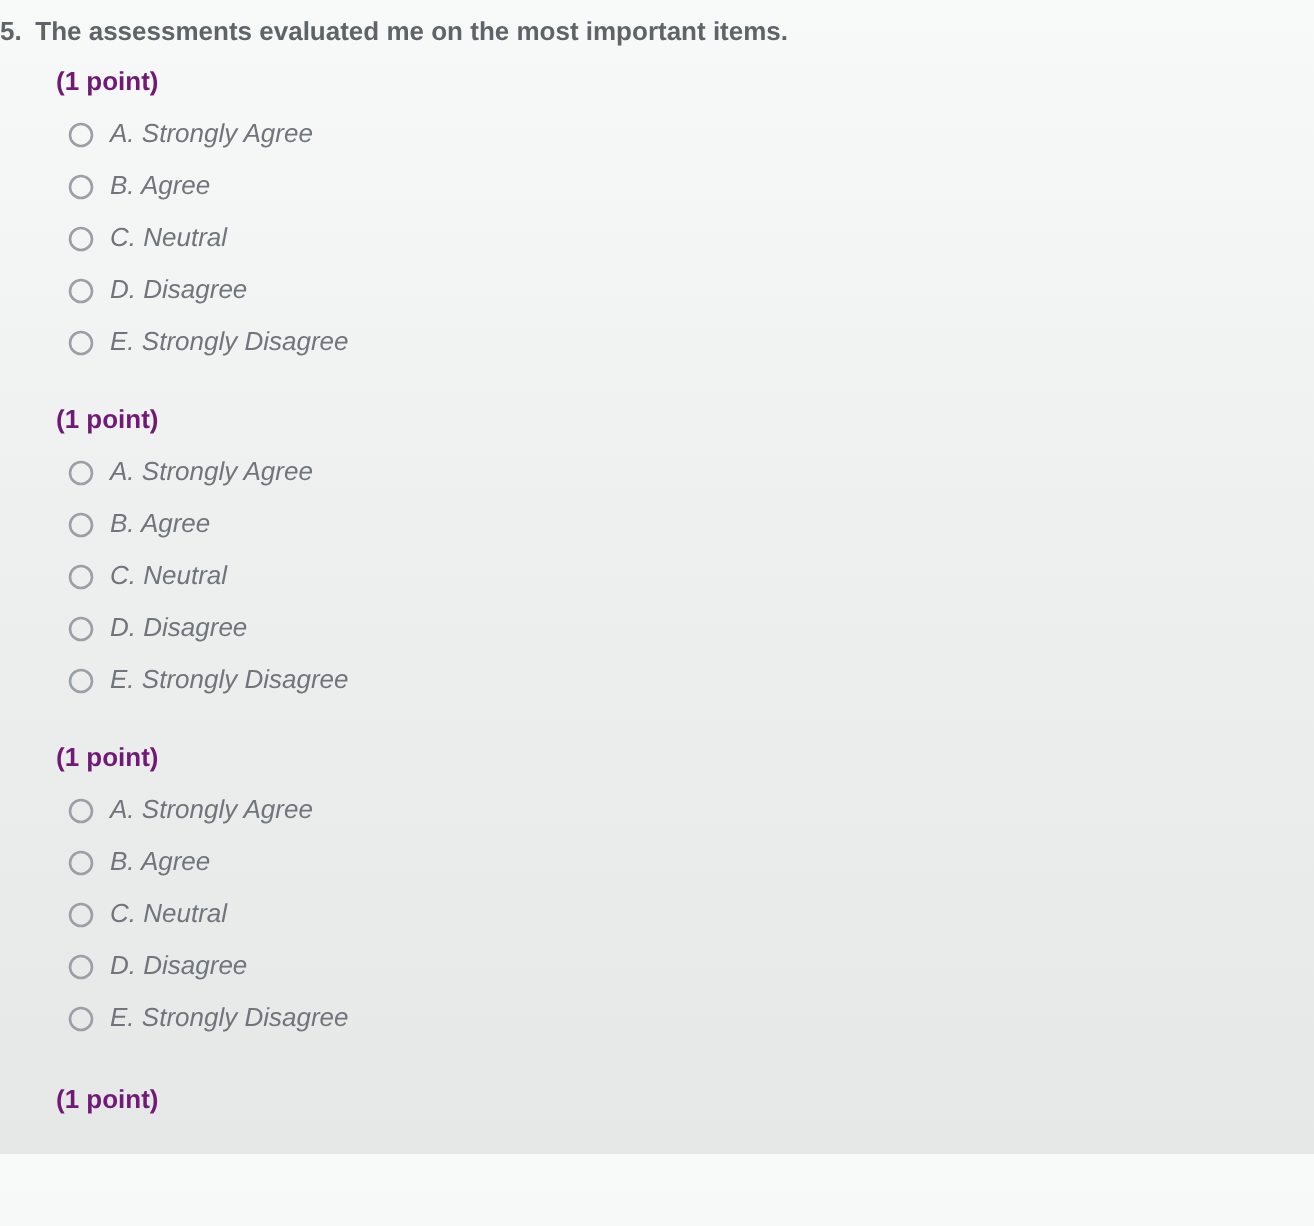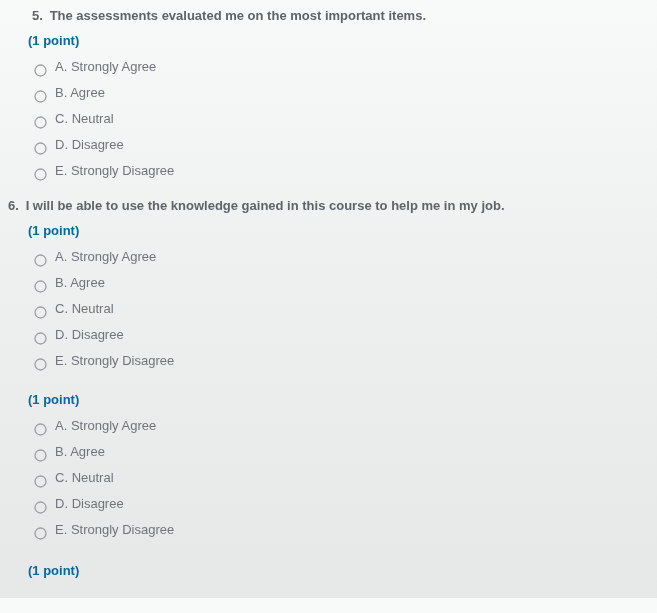--- a/index.html
+++ b/index.html
@@ -20,41 +20,42 @@
       font-weight: 700;
       color: #5e6468;
       padding: 0 0 6px 8px;
     }
     .q-prompt .num {
       display: inline-block;
       min-width: 14px;
     }
     .q-points {
       font-weight: 700;
-      color: #0369a1;
+      color: #701a75;
       padding: 4px 0 6px 28px;
     }
     .option {
       display: flex;
-      align-items: flex-end;
+      align-items: center;
       gap: 8px;
       padding: 3px 0 3px 34px;
       line-height: 20px;
       color: #6f757a;
       cursor: pointer;
       position: relative;
+      font-style: italic;
     }
     .radio-svg {
       width: 13px; height: 13px; flex: 0 0 13px;
     }
     .opt-text {
       color: #6f757a;
     }
     .last-q .q-points { padding-top: 6px; }
-    .q5 .q-prompt { padding-left: 0; margin-left: 32px; }
+    .q5 .q-prompt { padding-left: 0; }
   </style>
 </head>
 <body>
 
 <div class="question q5">
   <div class="q-prompt">
     <span class="num">5.</span>
     <span>The assessments evaluated me on the most important items.</span>
   </div>
   <div class="q-points">(1 point)</div>
@@ -84,24 +85,20 @@
   </label>
   <label class="option">
     <svg class="radio-svg" viewBox="0 0 13 13">
         <circle cx="6.5" cy="6.5" r="5.5" fill="none" stroke="#9aa0a5" stroke-width="1.3"></circle>
       </svg>
     <span class="opt-text"><span>E.</span> <span>Strongly Disagree</span></span>
   </label>
 </div>
 
 <div class="question">
-  <div class="q-prompt">
-    <span class="num">6.</span>
-    <span>I will be able to use the knowledge gained in this course to help me in my job.</span>
-  </div>
   <div class="q-points">(1 point)</div>
   <label class="option">
     <svg class="radio-svg" viewBox="0 0 13 13">
         <circle cx="6.5" cy="6.5" r="5.5" fill="none" stroke="#9aa0a5" stroke-width="1.3"></circle>
       </svg>
     <span class="opt-text"><span>A.</span> <span>Strongly Agree</span></span>
   </label>
   <label class="option">
     <svg class="radio-svg" viewBox="0 0 13 13">
         <circle cx="6.5" cy="6.5" r="5.5" fill="none" stroke="#9aa0a5" stroke-width="1.3"></circle>

